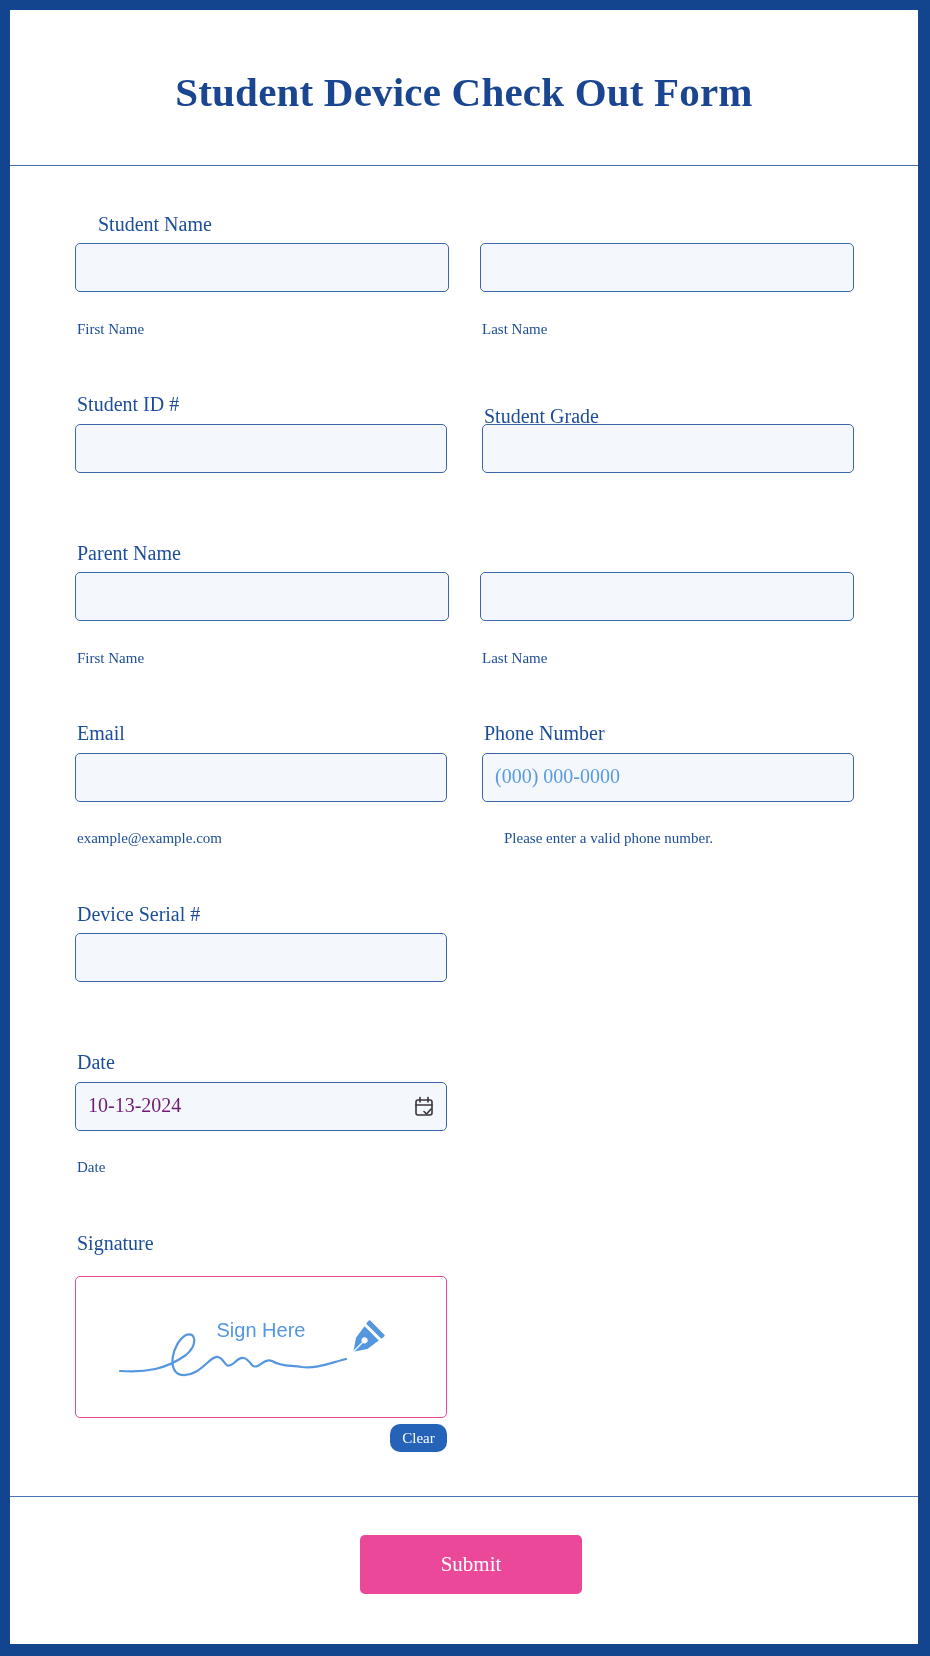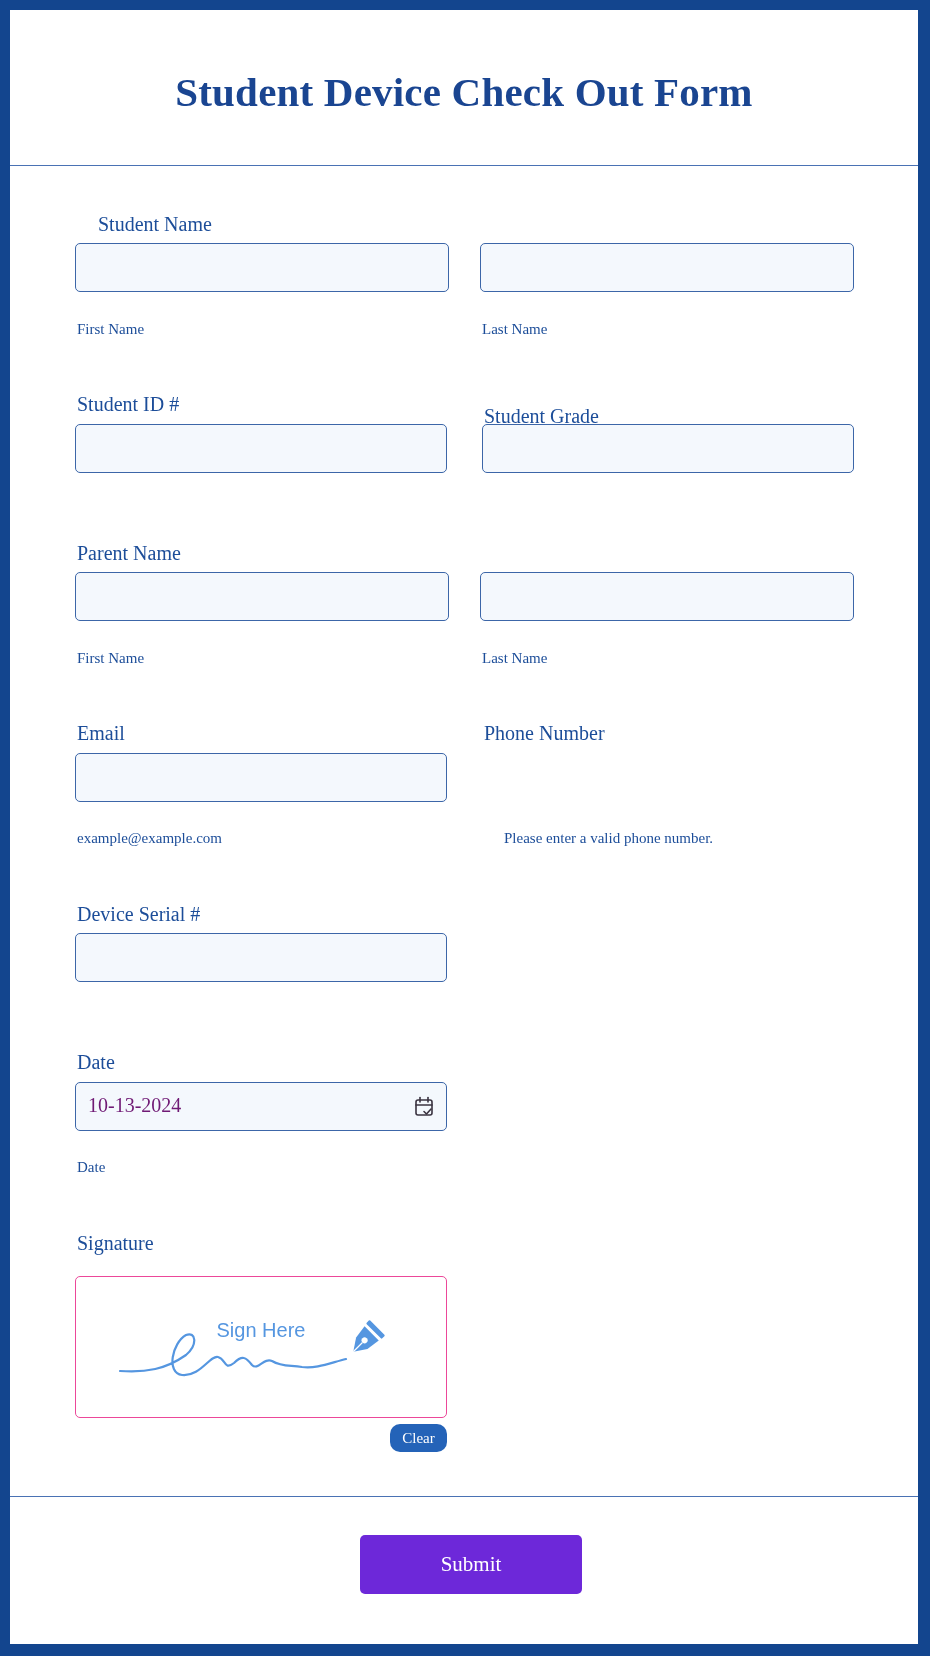--- a/index.html
+++ b/index.html
@@ -30,21 +30,21 @@
     position: absolute; border: 1px solid #ec4899; border-radius: 5px; background: #fff;
   }
   .clear-btn {
     position: absolute; background: #2463b8; color: #fff; border-radius: 10px;
     font-size: 15px; text-align: center; line-height: 28px; border: none;
     font-family: "Liberation Serif", serif;
   }
   .footer-div { position: absolute; left: 0; right: 0; top: 1486px; border-top: 1px solid #4a72b4; }
   .submit-btn {
     position: absolute; left: 350px; top: 1525px; width: 222px; height: 59px;
-    background: #6d28d9; color: #fff; border-radius: 5px; font-size: 21px;
+    background: #ec4899; color: #fff; border-radius: 5px; font-size: 21px;
     text-align: center; line-height: 59px; border: none; font-family: "Liberation Serif", serif;
   }
 </style>
 </head>
 <body>
 
 <div class="frame">
   <div style="position:relative; width:908px; height:1634px;">
 
     <div class="header">
@@ -65,20 +65,23 @@
     <div class="abs label" style="left:67px; top:532px;">Parent Name</div>
     <div class="input" style="left:65px; top:562px; width:374px;"></div>
     <div class="abs sublabel" style="left:67px; top:640px;">First Name</div>
     <div class="input" style="left:470px; top:562px; width:374px;"></div>
     <div class="abs sublabel" style="left:472px; top:640px;">Last Name</div>
 
     <div class="abs label" style="left:67px; top:712px;">Email</div>
     <div class="input" style="left:65px; top:743px; width:372px;"></div>
     <div class="abs sublabel" style="left:67px; top:820px;">example@example.com</div>
     <div class="abs label" style="left:474px; top:712px;">Phone Number</div>
+    <div class="input" style="left:472px; top:743px; width:372px;">
+      <span class="ph">(000) 000-0000</span>
+    </div>
     <div class="abs sublabel" style="left:474px; top:820px;margin-left:20px;">Please enter a valid phone number.</div>
 
     <div class="abs label" style="left:67px; top:893px;">Device Serial #</div>
     <div class="input" style="left:65px; top:923px; width:372px;"></div>
 
     <div class="abs label" style="left:67px; top:1041px;">Date</div>
     <div class="input" style="left:65px; top:1072px; width:372px;">
       <span class="val">10-13-2024</span>
       <svg class="cal-icon" viewBox="0 0 20 22" fill="none" stroke="#3a3340" stroke-width="1.6" stroke-linecap="round" stroke-linejoin="round">
         <rect x="2" y="4" width="16" height="15" rx="2"></rect>

